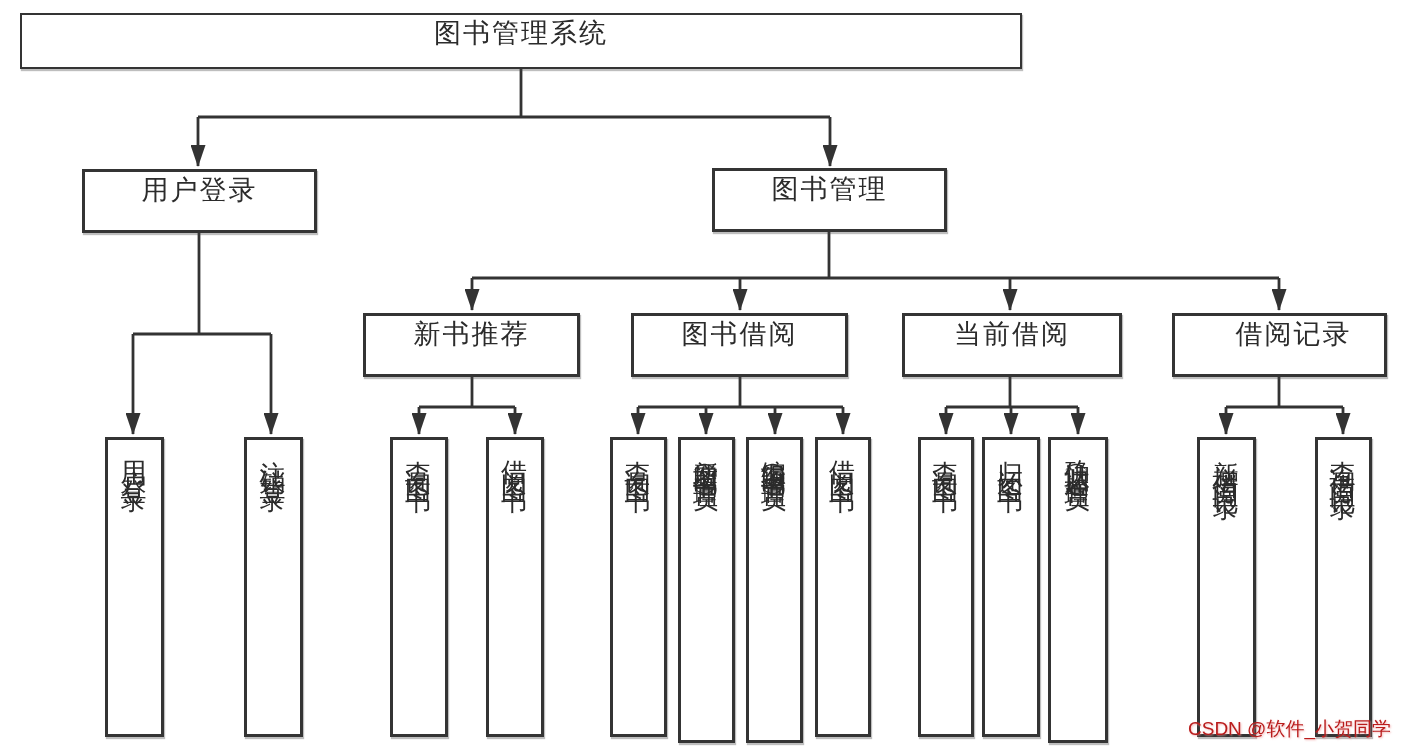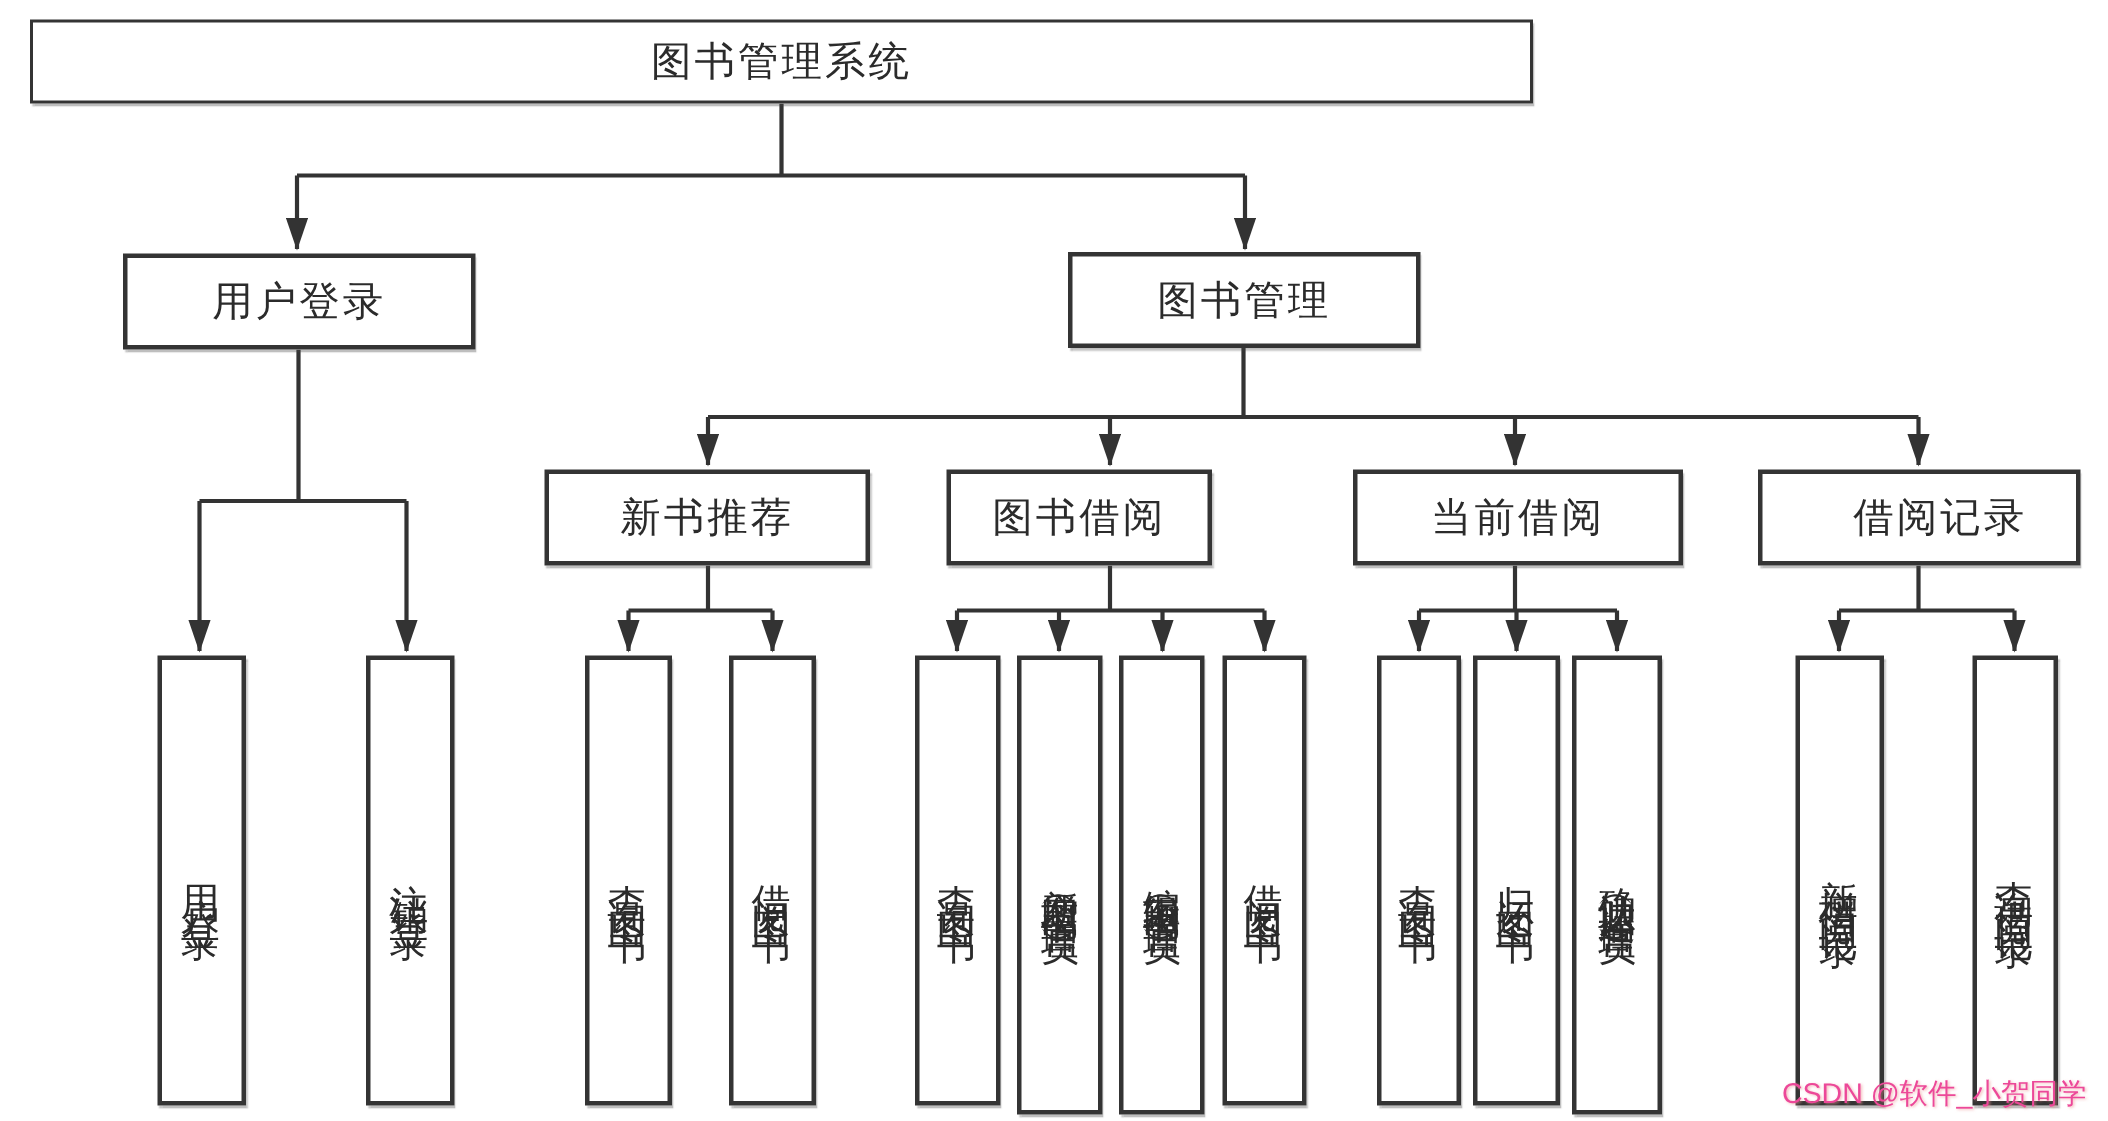--- a/index.html
+++ b/index.html
@@ -21,21 +21,21 @@
     width: 1405px; height: 747px;
     pointer-events: none;
   }
   .node {
     position: absolute;
     box-sizing: border-box;
     background: #ffffff;
     border: 3px solid #343434;
     box-shadow: 1px 2px 1px rgba(70,70,70,0.35);
     display: flex;
-    align-items: center;
+    align-items: flex-start;
     justify-content: center;
     color: #2b2b2b;
     z-index: 2;
   }
   .node.root { border-width: 2px; }
   .node .label {
     font-size: 27px;
     letter-spacing: 2px;
     white-space: nowrap;
   }
@@ -48,21 +48,21 @@
     white-space: normal;
   }
   .node.v.med .label { letter-spacing: 7px; }
   .node.v.long .label { letter-spacing: 4px; font-size: 25px; }
   .watermark {
     position: absolute;
     left: 1188px;
     top: 716px;
     width: 212px;
     font-size: 19px;
-    color: #ec4899;
+    color: #b91c1c;
     text-shadow: 1px 1px 2px rgba(236,146,146,0.65);
     white-space: nowrap;
     z-index: 3;
   }
 </style>
 </head>
 <body>
 
 <div id="canvas">
 
@@ -123,21 +123,21 @@
   <div class="node" style="left:82px; top:169px; width:235px; height:64px;">
     <span class="label">用户登录</span>
   </div>
   <div class="node" style="left:363px; top:313px; width:217px; height:64px;">
     <span class="label">新书推荐</span>
   </div>
 
   <div class="node" style="left:712px; top:168px; width:235px; height:64px;">
     <span class="label">图书管理</span>
   </div>
-  <div class="node" style="left:631px; top:313px; width:177px; height:64px;">
+  <div class="node" style="left:631px; top:313px; width:217px; height:64px;">
     <span class="label">图书借阅</span>
   </div>
   <div class="node" style="left:902px; top:313px; width:220px; height:64px;">
     <span class="label">当前借阅</span>
   </div>
   <div class="node" style="left:1172px; top:313px; width:215px; height:64px;padding-left:28px;">
     <span class="label">借阅记录</span>
   </div>
 
   <div class="node v" style="left:105px; top:437px; width:59px; height:300px;">

